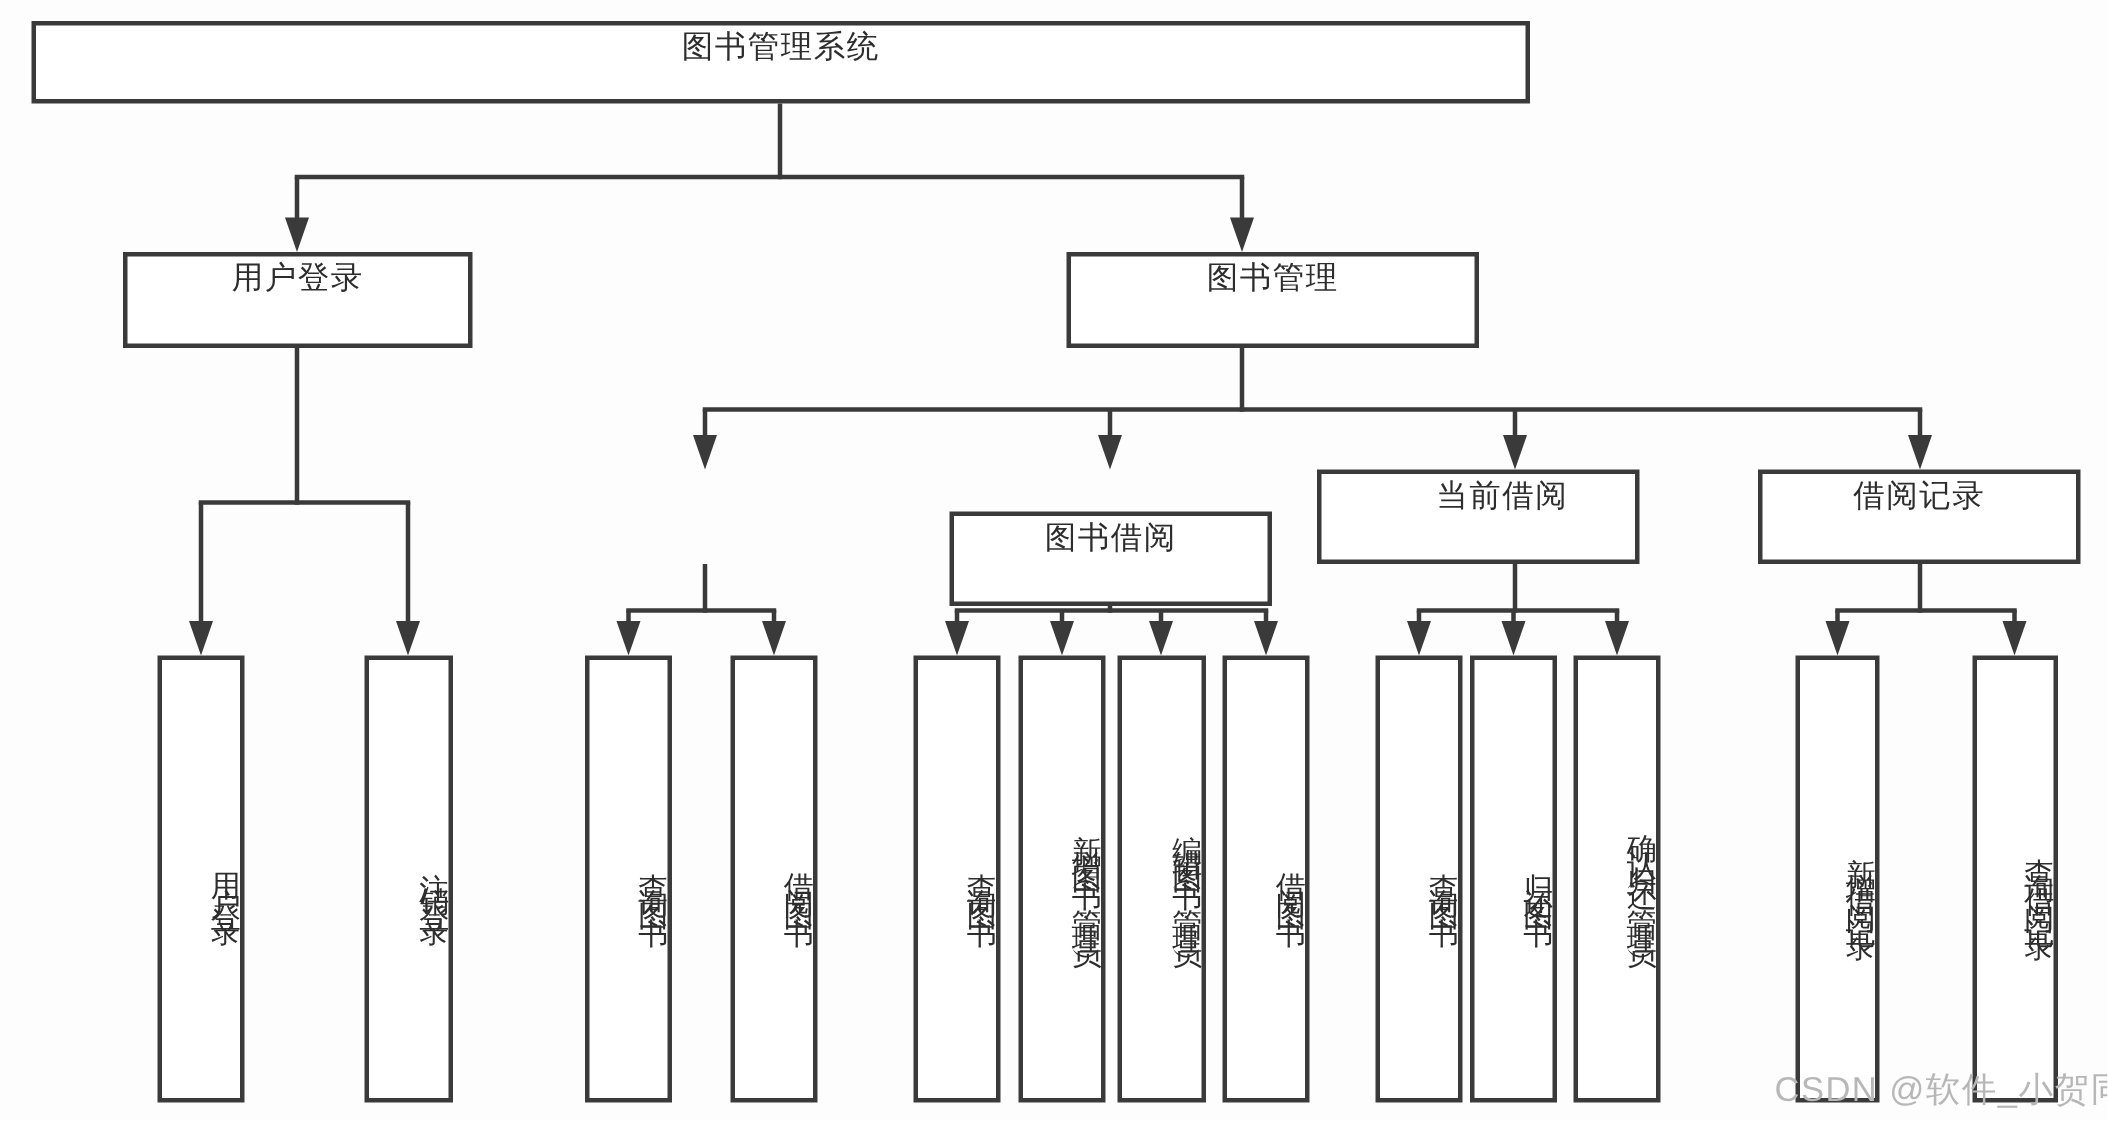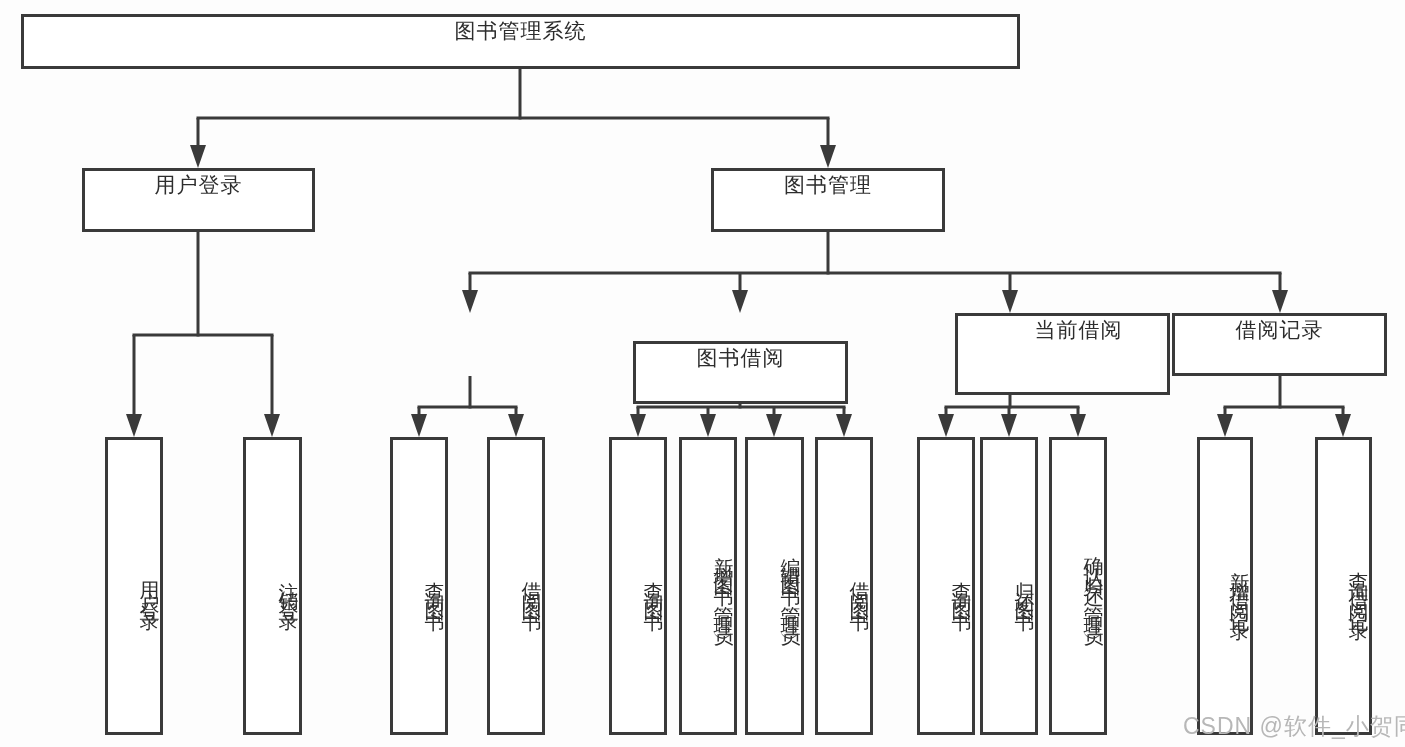--- a/index.html
+++ b/index.html
@@ -91,28 +91,28 @@
     </g>
   </svg>
 
   <div class="node hbox" style="left:21px; top:14px; width:999px; height:55px;">
     <span>图书管理系统</span>
   </div>
 
   <div class="node hbox" style="left:82px; top:168px; width:233px; height:64px;">
     <span>用户登录</span>
   </div>
-  <div class="node hbox" style="left:711px; top:168px; width:234px; height:64px;">
+  <div class="node hbox" style="left:711px; top:168px; width:275px; height:64px;">
     <span>图书管理</span>
   </div>
 
   <div class="node hbox" style="left:633px; top:313px; width:215px; height:63px;margin-top:28px;">
     <span>图书借阅</span>
   </div>
-  <div class="node hbox" style="left:955px; top:313px; width:215px; height:82px;padding-left:32px;">
+  <div class="node hbox" style="left:878px; top:313px; width:215px; height:63px;padding-left:32px;">
     <span>当前借阅</span>
   </div>
   <div class="node hbox" style="left:1172px; top:313px; width:215px; height:63px;">
     <span>借阅记录</span>
   </div>
 
   <div class="node vbox" style="left:105px; width:58px;">
     <span>用户登录</span>
   </div>
   <div class="node vbox" style="left:243px; width:59px;">

